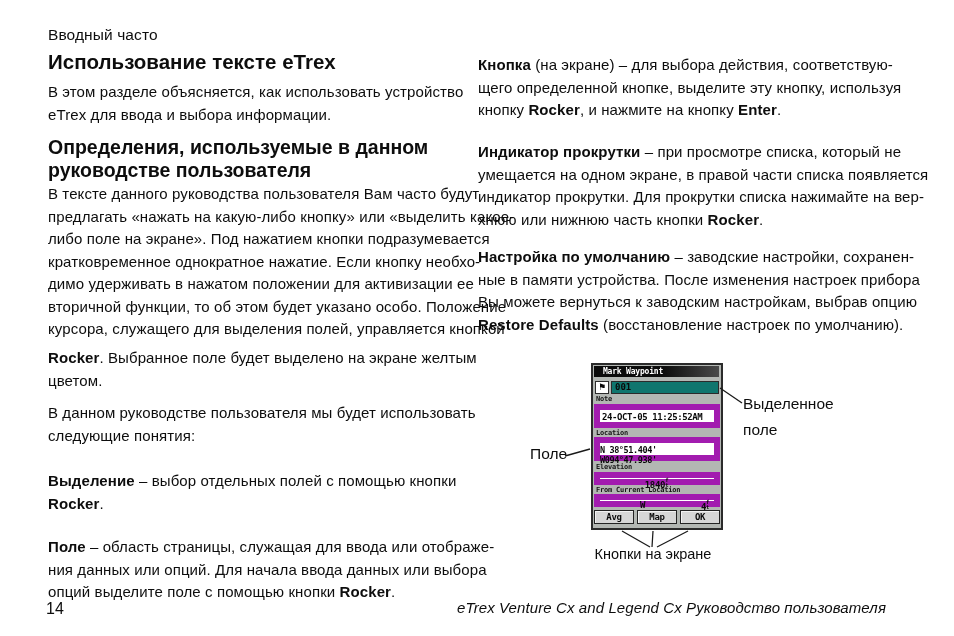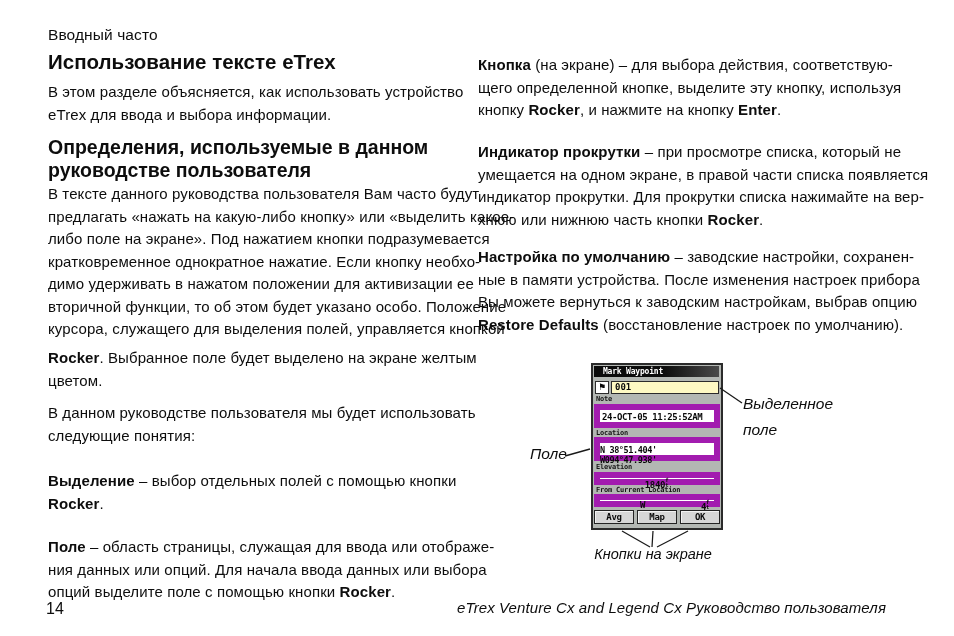--- a/index.html
+++ b/index.html
@@ -7,37 +7,37 @@
     position:relative;width:954px;height:636px;background:#ffffff;
     font-family:"Liberation Sans",sans-serif;color:#0d0d0d;overflow:hidden;
   }
   .block{position:absolute;white-space:pre;font-size:15px;line-height:22.5px;letter-spacing:0.1px;}
   b{font-weight:bold;}
   .breadcrumb{font-size:15.5px;line-height:20px;}
   .h1{font-size:20.5px;font-weight:bold;line-height:25px;letter-spacing:0;}
   .h2{font-size:19.5px;font-weight:bold;line-height:22.5px;letter-spacing:0;}
   .pagenum{font-size:16px;text-align:right;}
   .footer{font-size:15px;font-style:italic;text-align:right;width:486px;white-space:pre;}
-  .callout{position:absolute;font-style:italic;font-size:15.5px;white-space:pre-line;}
+  .callout{position:absolute;font-size:15.5px;white-space:pre-line;}
 
   
   .device{
     position:absolute;left:591px;top:363px;width:132px;height:167px;
     background:#b3b7b3;border:2px solid #2b2b2b;box-sizing:border-box;
     font-family:"DejaVu Sans Mono",monospace;color:#0a0a0a;
   }
   .dv{position:absolute;box-sizing:border-box;}
   .dv-title{left:1px;top:1px;width:125px;height:11px;
     background:linear-gradient(to right,#0b0b0b 55%,#4a4a4a);
     color:#ffffff;font-size:8px;font-weight:bold;line-height:11px;
     padding-left:9px;letter-spacing:-0.2px;}
   .dv-flag{left:2px;top:16px;width:14px;height:13px;background:#ffffff;
     border:1px solid #2b2b2b;text-align:center;font-size:9px;line-height:11px;
     font-family:"DejaVu Sans",sans-serif;}
-  .dv-name{left:18px;top:16px;width:108px;height:13px;background:#fef9c3;
+  .dv-name{left:18px;top:16px;width:108px;height:13px;background:#0f766e;
     border:1px solid #2b2b2b;font-size:9px;font-weight:bold;line-height:11px;padding-left:3px;}
   .dv-label{font-size:7px;font-weight:bold;line-height:8px;letter-spacing:-0.2px;color:#161616;}
   .dv-field{background:#ffffff;border:6px solid #a21caf;left:1px;width:126px;font-weight:bold;}
   .dv-note{top:39px;height:24px;font-size:9px;line-height:10px;padding:2px 0 0 2px;letter-spacing:-0.4px;}
   .dv-loc{top:72px;height:24px;font-size:8.5px;line-height:10px;text-align:left;padding-top:2px;letter-spacing:-0.4px;}
   .dv-elev{top:107px;height:13px;font-size:9px;line-height:11px;text-align:center;letter-spacing:-0.3px;}
   .dv-from{top:129px;height:13px;font-size:9px;line-height:11px;letter-spacing:-0.3px;}
   .dv-from .dir{position:absolute;left:40px;top:0;}
   .dv-from .dist{position:absolute;right:4px;top:0;}
   .dv-btn{top:145px;width:40px;height:14px;background:#d6d6d6;border:1px solid #232323;

